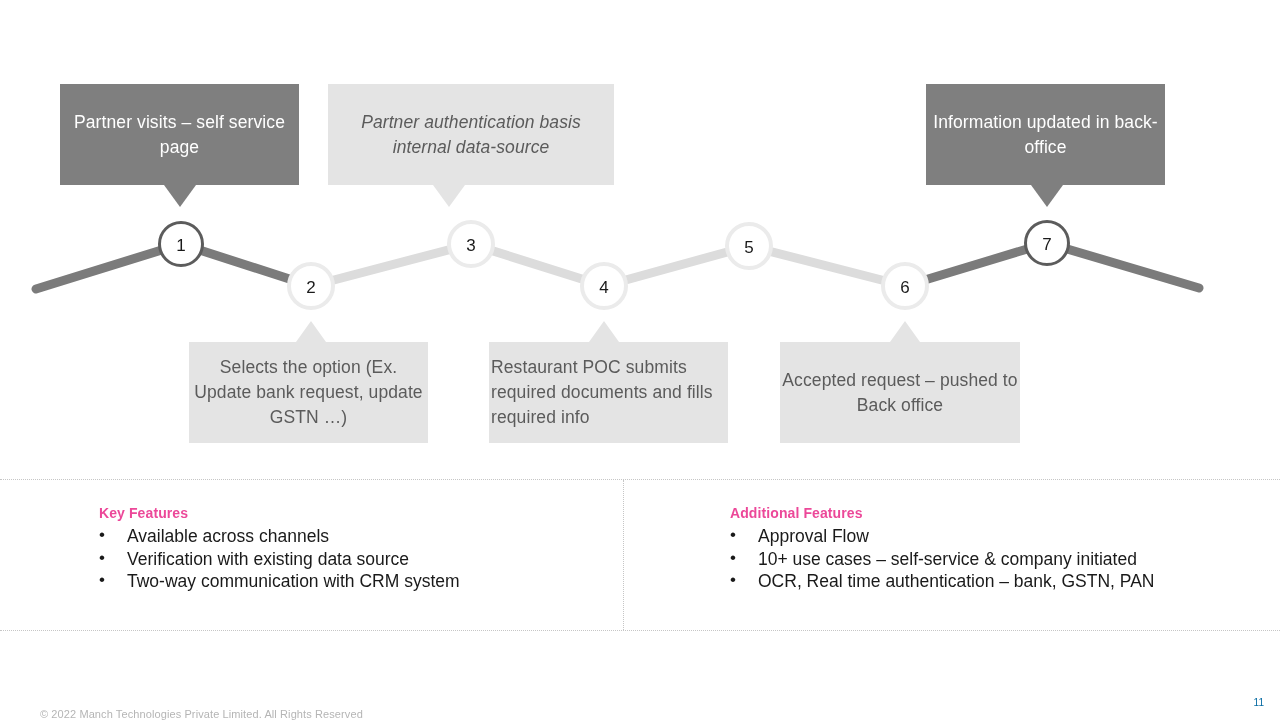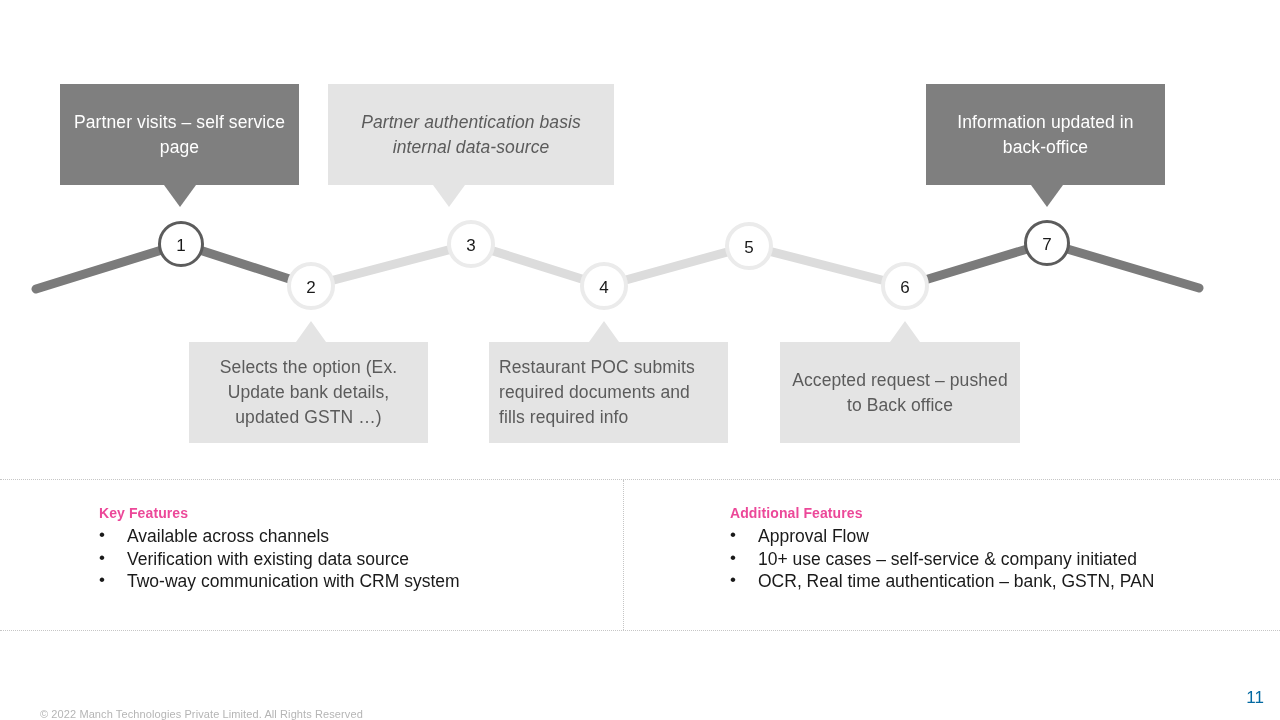--- a/index.html
+++ b/index.html
@@ -37,21 +37,21 @@
     height: 470px;
   }
 
   
   .callout {
     position: absolute;
     box-sizing: border-box;
     display: flex;
     align-items: center;
     justify-content: center;
-    padding: 10px 10px;
+    padding: 10px 2px;
     font-size: 17.5px;
     line-height: 1.42;
     letter-spacing: 0.1px;
   }
   .callout .callout-text {
     display: block;
     width: 100%;
   }
   .callout.dark {
     background: #7f7f7f;
@@ -138,21 +138,21 @@
     left: 40px;
     bottom: 0;
     font-size: 11px;
     color: #b5b5b5;
     letter-spacing: 0.1px;
   }
   .footer-pagenum {
     position: absolute;
     right: 16px;
     bottom: 12px;
-    font-size: 17px;
+    font-size: 10px;
     color: #0369a1;
   }
 </style>
 </head>
 <body>
 
 <div class="slide">
 
   <div class="flow">
 
@@ -208,21 +208,21 @@
       <span class="tail" style="left:105px;"></span>
     </div>
 
 
     <div class="callout dark down align-center" style="left:926px; top:84px; width:239px; height:101px;">
       <span class="callout-text">Information updated in back-office</span>
       <span class="tail" style="left:105px;"></span>
     </div>
 
     <div class="callout light up align-center" style="left:189px; top:342px; width:239px; height:101px;">
-      <span class="callout-text">Selects the option (Ex. Update bank details, updated GSTN …)</span>
+      <span class="callout-text">Selects the option (Ex. Update bank request, update GSTN …)</span>
       <span class="tail" style="left:107px;"></span>
     </div>
 
     <div class="callout light up align-left" style="left:489px; top:342px; width:239px; height:101px;">
       <span class="callout-text">Restaurant POC submits required documents and fills required info</span>
       <span class="tail" style="left:100px;"></span>
     </div>
 
     <div class="callout light up align-center" style="left:780px; top:342px; width:240px; height:101px;">
       <span class="callout-text">Accepted request – pushed to Back office</span>

